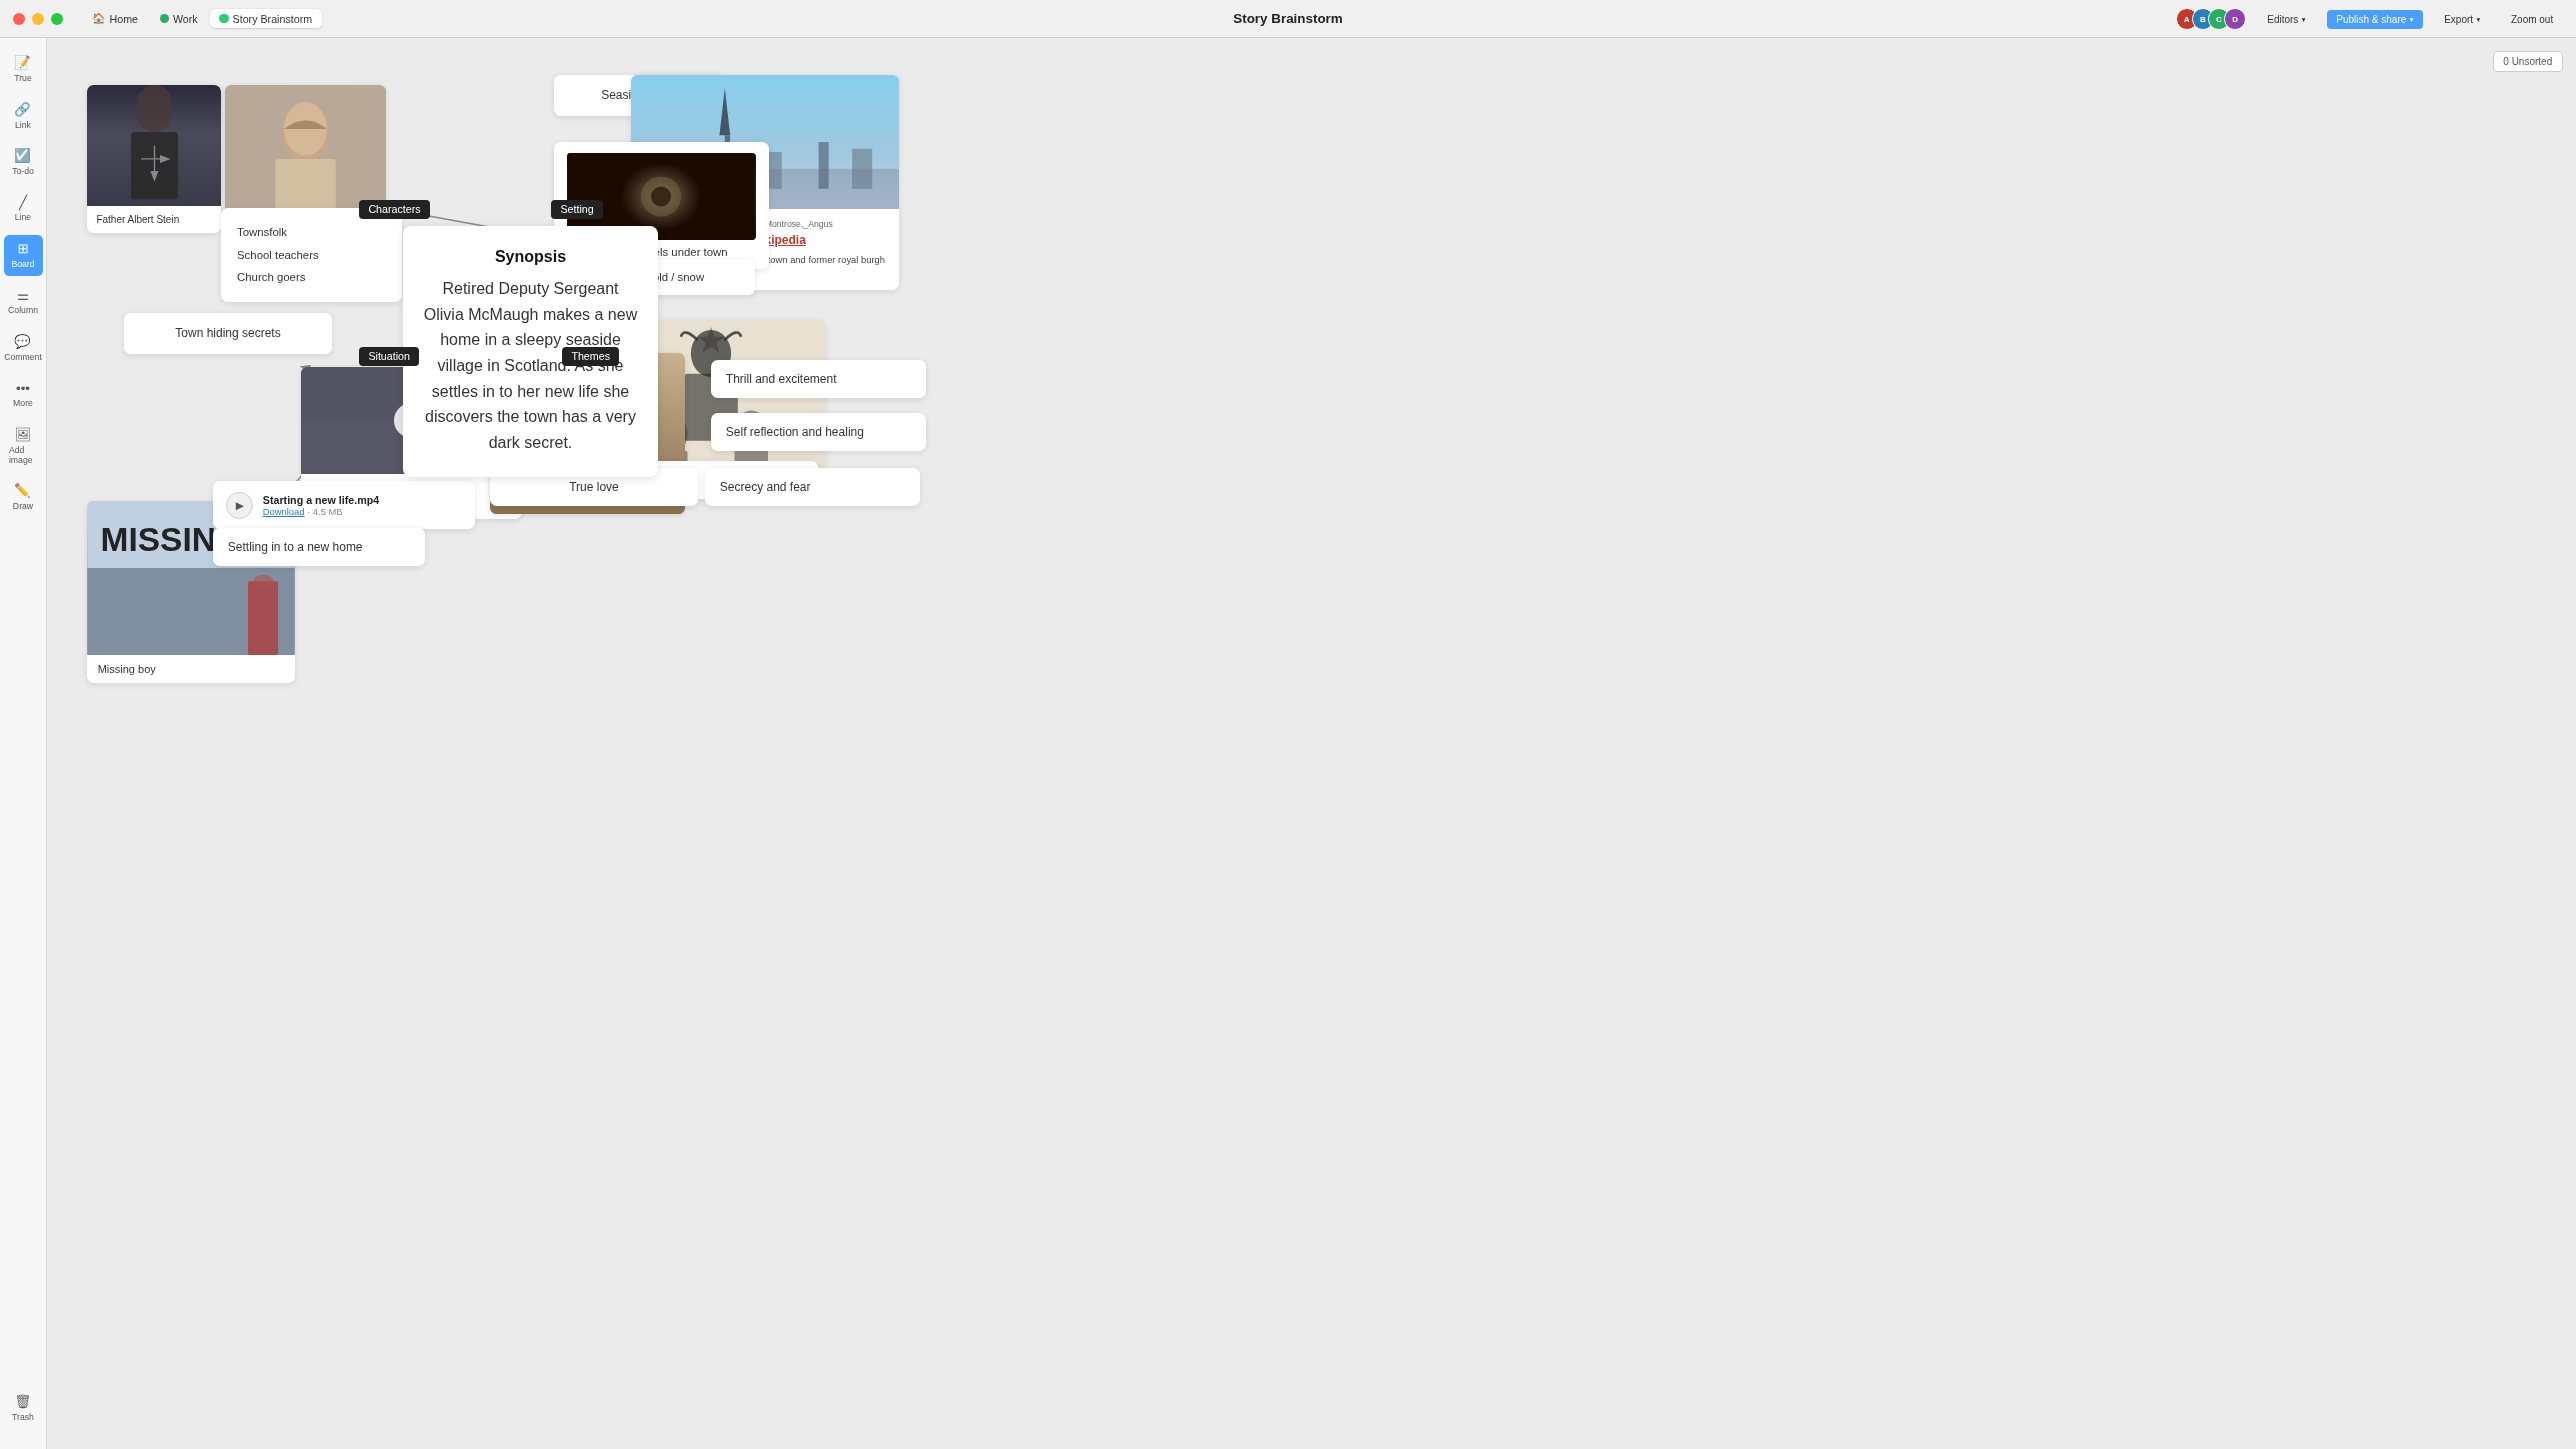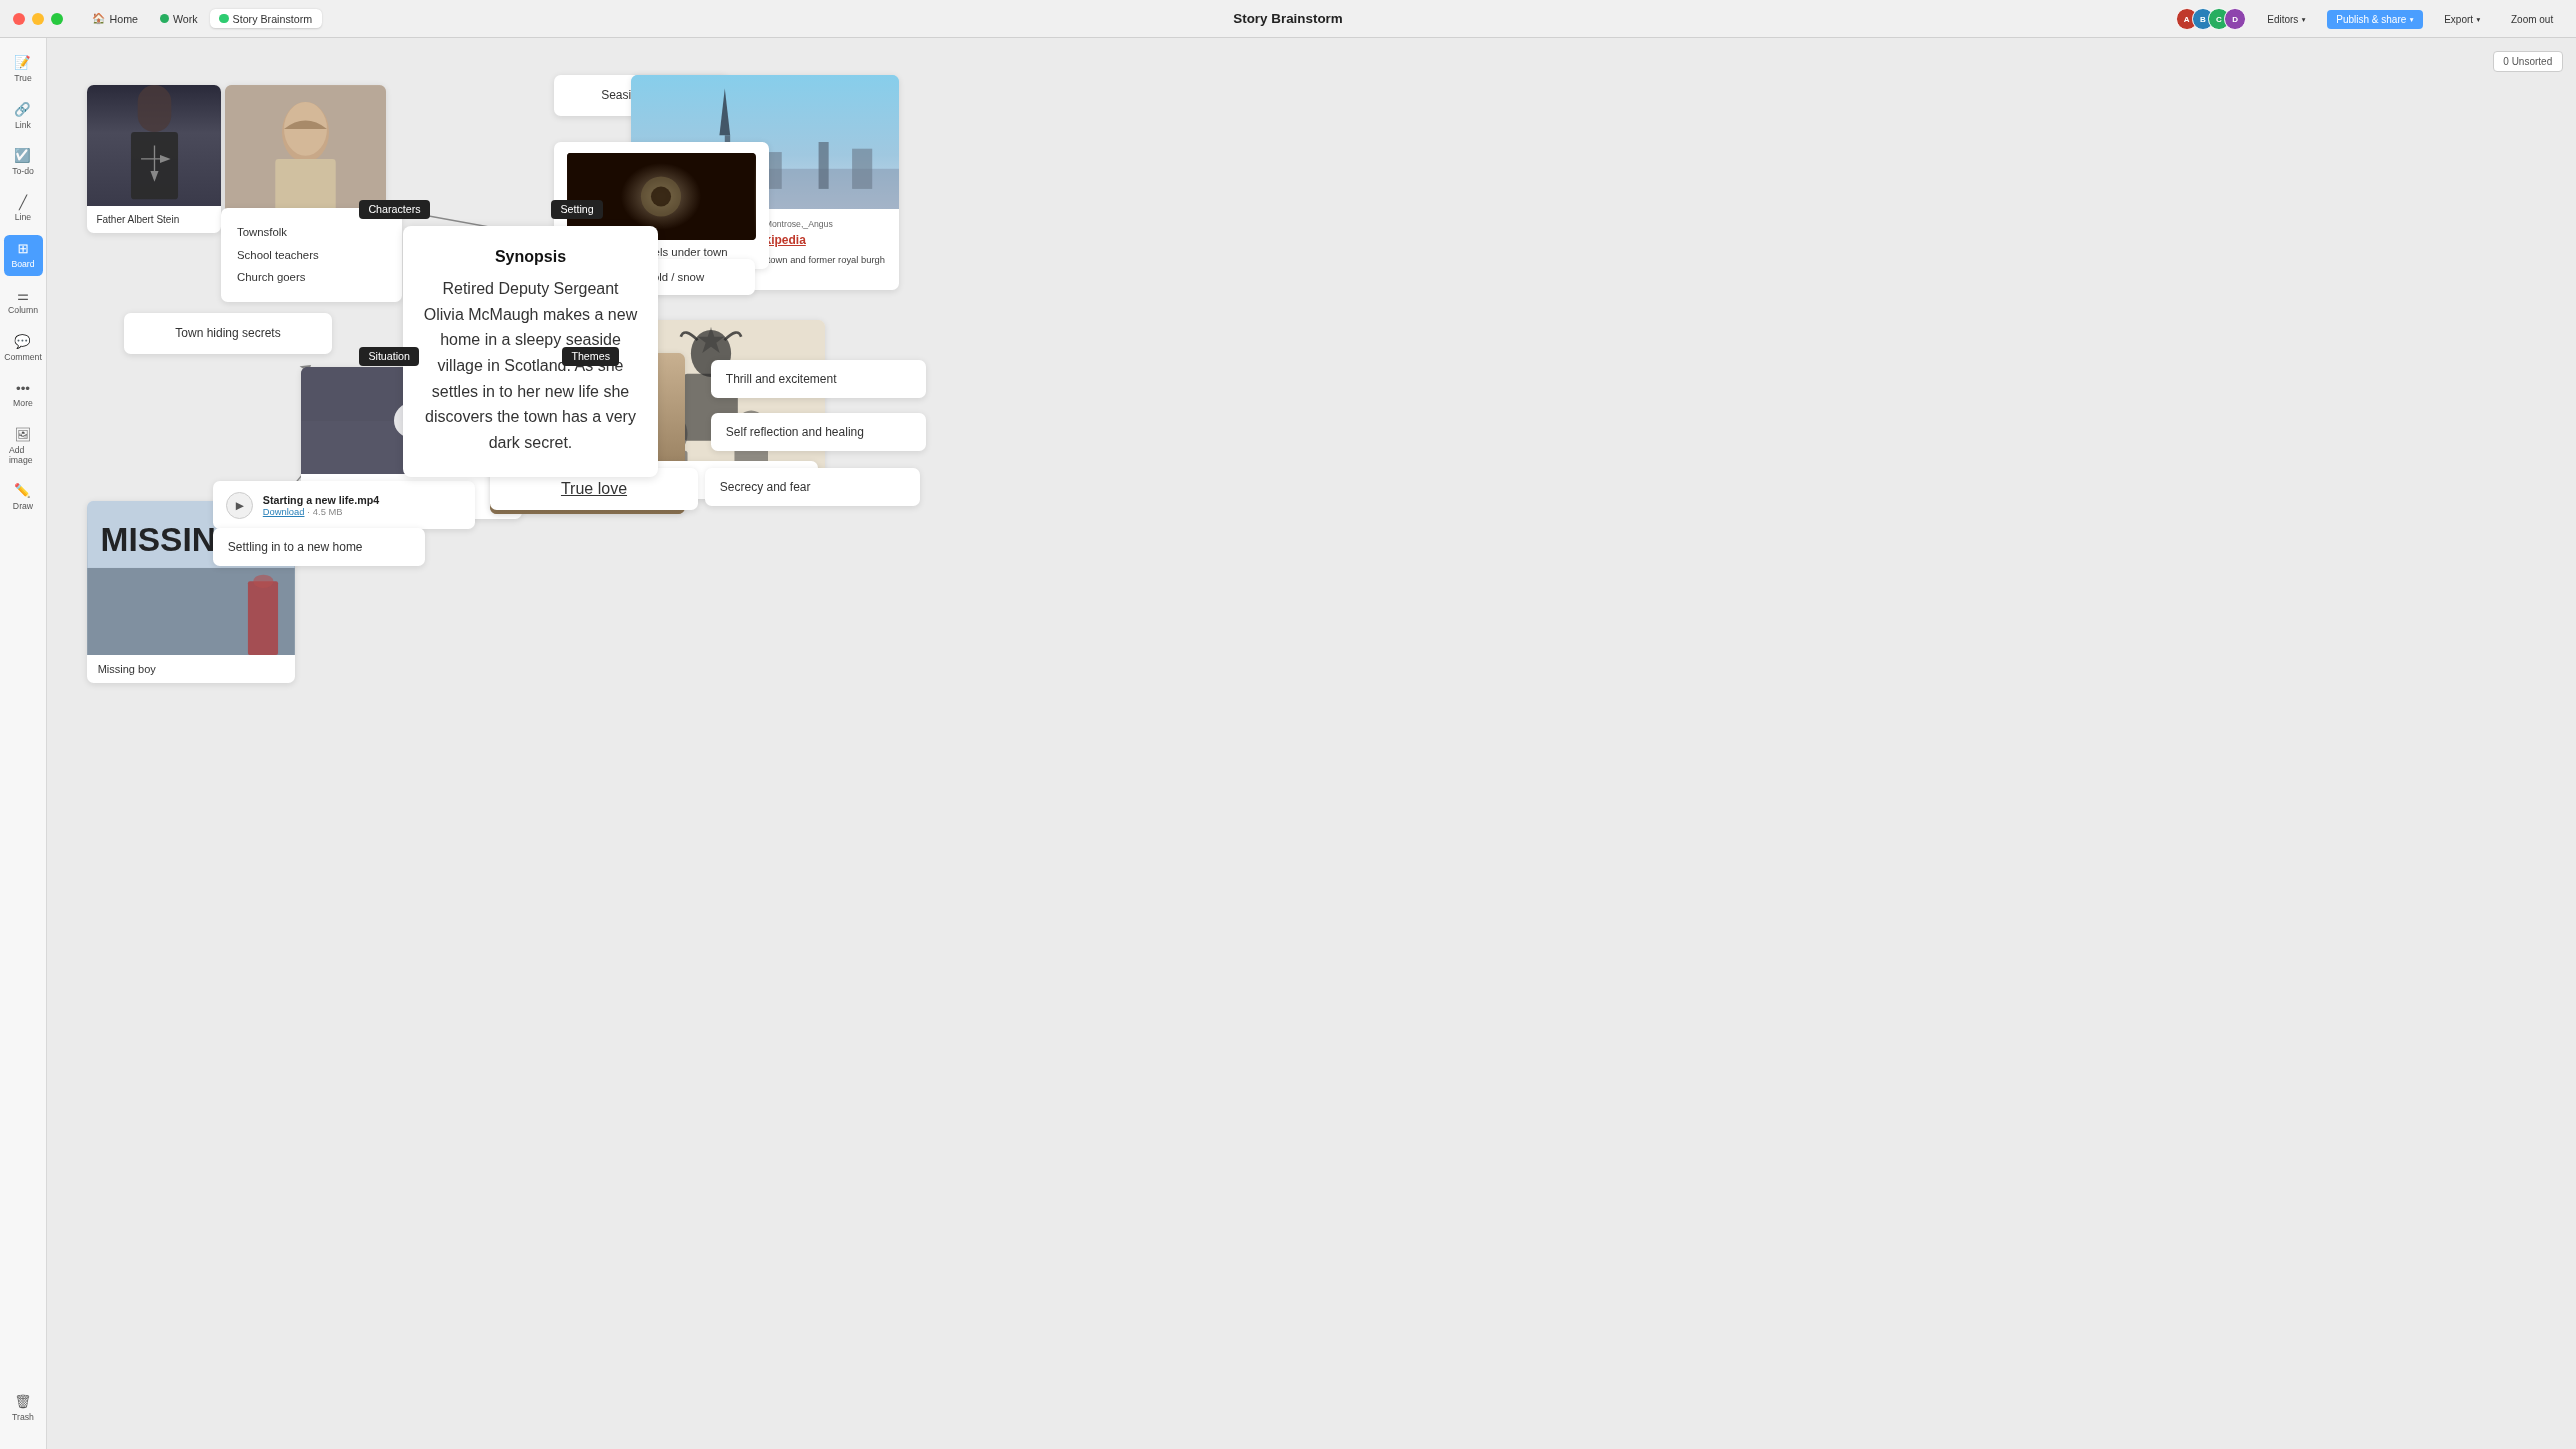--- a/index.html
+++ b/index.html
@@ -909,21 +909,21 @@
   </div>
 
   <div class="card card-self-ref" style="left:664px; top:375px; width:215px; padding:12px 14.8px; font-size:12px; color:#333;">
     <span>Self reflection and healing</span>
   </div>
 
   <div class="card card-occult-worship" style="left:550px; top:423px; width:221px; padding:12px 14.8px; font-size:12px; color:#333;">
     <span>Occult, worship</span>
   </div>
 
-  <div class="card card-true-love" style="left:443px; top:430px; width:208px; text-align:center; padding:12px 20px; font-size:16px; color:#333;text-decoration:underline;">
+  <div class="card card-true-love" style="left:443px; top:430px; width:208px; text-align:center; padding:12px 20px; font-size:12px; color:#333;">
     <span>True love</span>
   </div>
 
   <div class="card card-secrecy" style="left:658px; top:430px; width:215px; padding:12px 14.8px; font-size:12px; color:#333;">
     <span>Secrecy and fear</span>
   </div>
 
 </div>
 
 

